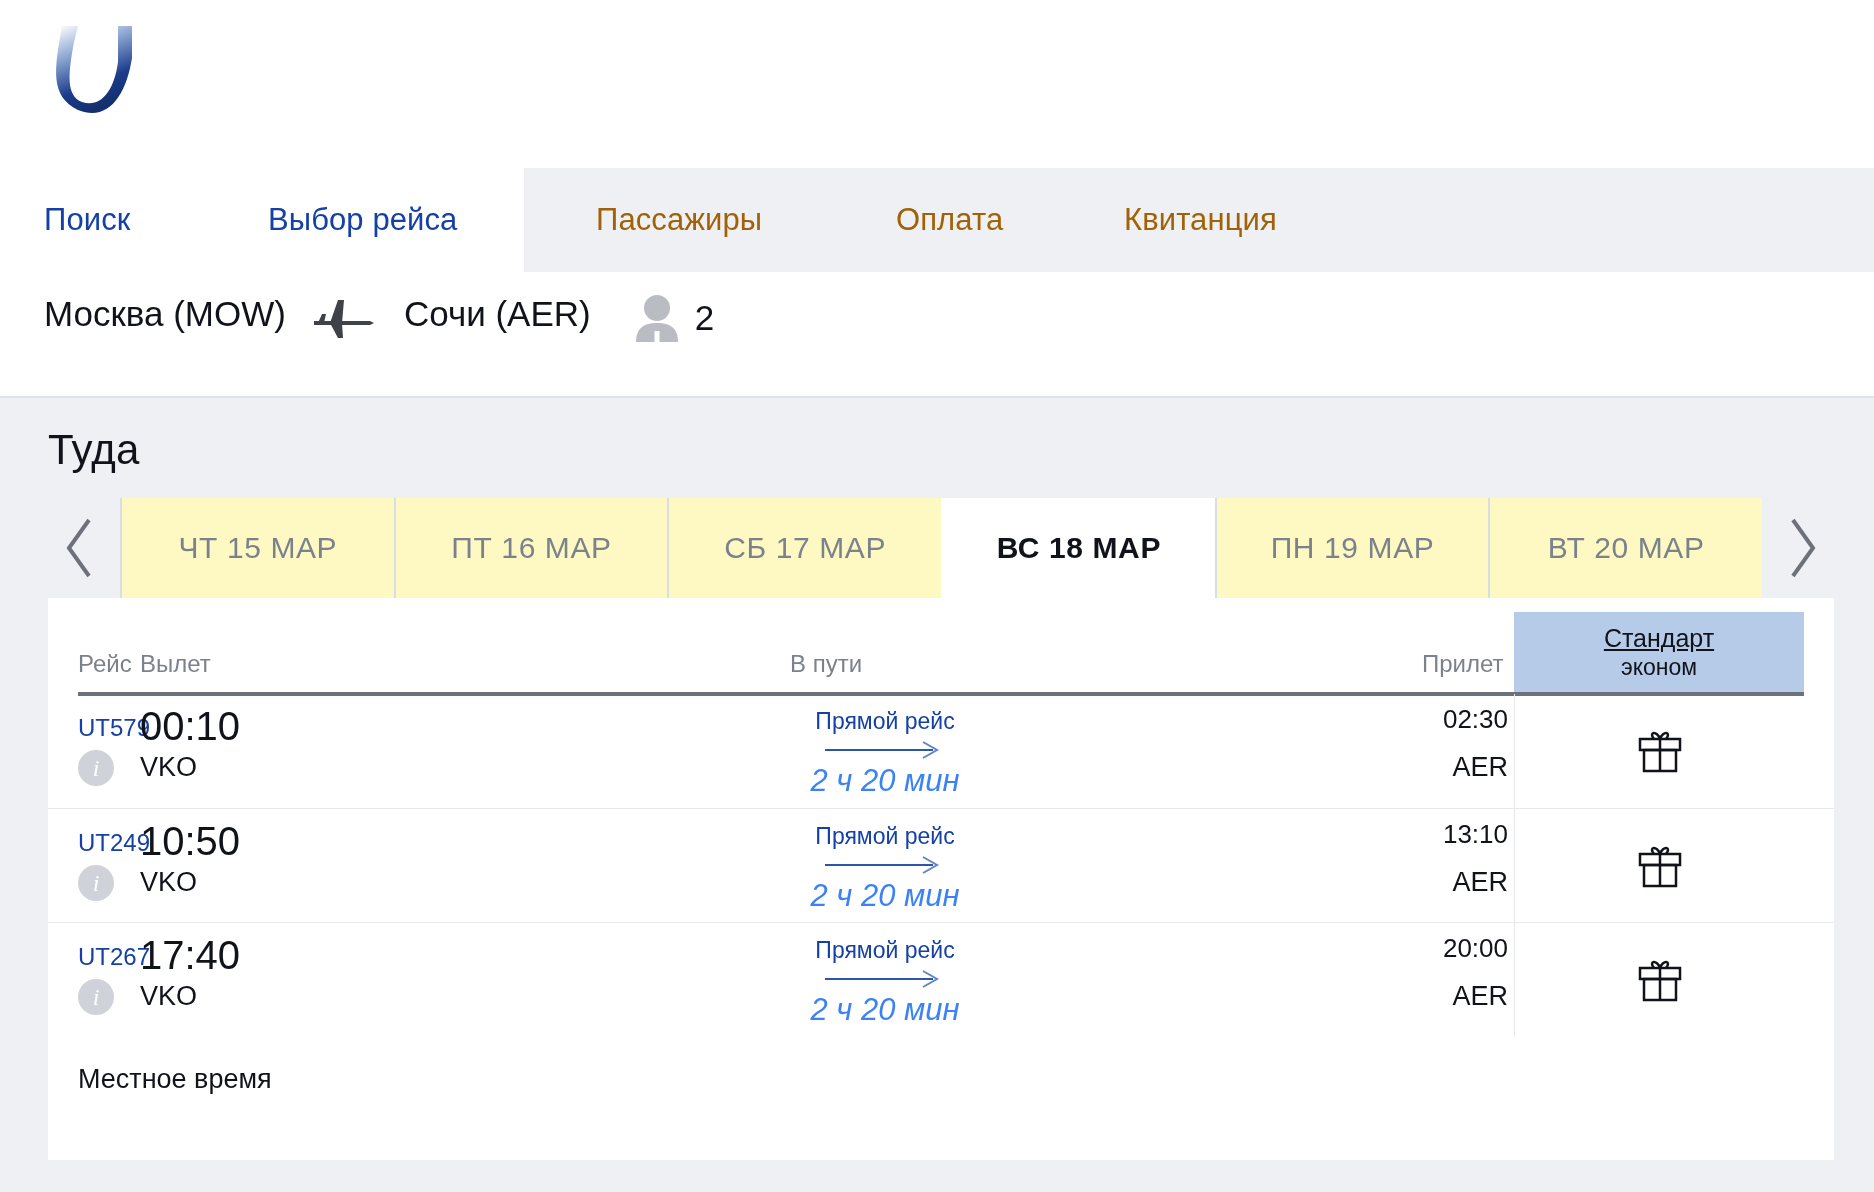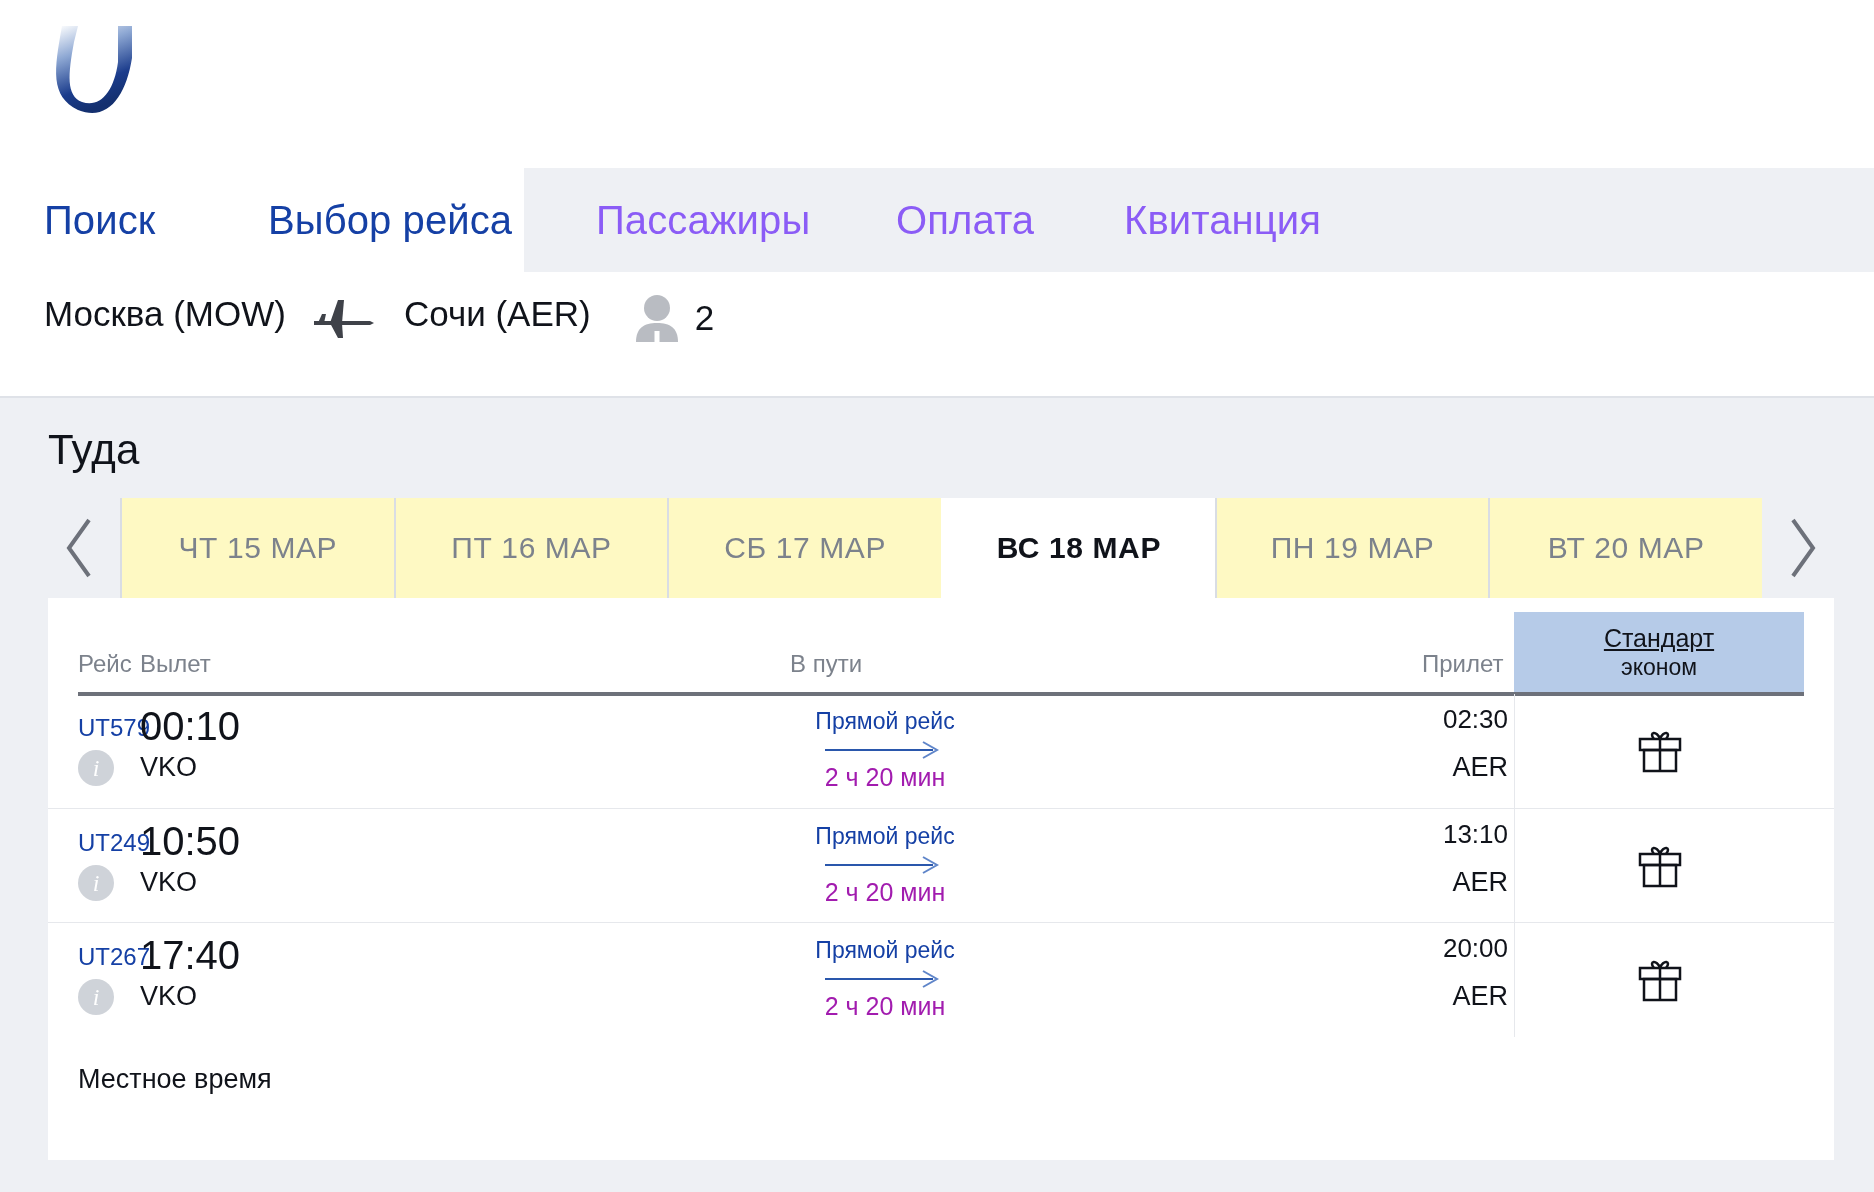--- a/index.html
+++ b/index.html
@@ -16,24 +16,24 @@
   .logo-area { position: absolute; left: 0; top: 0; width: 1874px; height: 168px; background: #ffffff; }
   .logo { position: absolute; left: 42px; top: 18px; width: 110px; height: 108px; }
 
   
   .nav { position: absolute; left: 0; top: 168px; width: 1874px; height: 104px; background: #ffffff; }
   .nav-grey { position: absolute; left: 524px; top: 0; width: 1350px; height: 104px; background: #eef0f4; }
   .nav-items { position: absolute; left: 0; top: 0; width: 1874px; height: 104px; }
   .nav-item {
     position: absolute; top: 0; height: 104px;
     display: flex; align-items: center;
-    font-size: 40px; letter-spacing: .1px; white-space: nowrap; text-align: right;
+    font-size: 31px; letter-spacing: .1px; white-space: nowrap; text-align: right;
   }
   .nav-item.link { color: #1540a5; cursor: pointer; }
-  .nav-item.muted { color: #8b5cf6; }
+  .nav-item.muted { color: #a16207; }
   #nav0 { left: 44px; }
   #nav1 { left: 268px; }
   #nav2 { left: 596px; }
   #nav3 { left: 896px; }
   #nav4 { left: 1124px; }
 
   
   .route { position: absolute; left: 0; top: 272px; width: 1874px; height: 124px; background: #ffffff; }
   .route-inner { position: absolute; left: 44px; top: 22px; display: flex; align-items: flex-start; }
   .route-city { font-size: 35px; color: #10131a; white-space: nowrap; }
@@ -119,21 +119,21 @@
     background: #cfd3d9; color: #ffffff; font-size: 24px; font-style: italic;
     display: flex; align-items: center; justify-content: center; cursor: pointer;
     font-family: "Liberation Serif", serif;
   }
   .dep-time { left: 92px; top: 10px; font-size: 40px; color: #10131a; }
   .dep-code { left: 92px; top: 58px; font-size: 27px; color: #10131a; }
 
   .dur-block { left: 742px; top: 14px; width: 190px; text-align: center; }
   .dur-top { font-size: 23px; color: #1540a5; white-space: nowrap; }
   .dur-arrow { width: 120px; height: 22px; display: block; margin: 4px auto 2px auto; }
-  .dur-bot { font-size: 25px; color: #a21caf; white-space: nowrap; }
+  .dur-bot { font-size: 31px; color: #3b82f6; white-space: nowrap; font-style: italic; }
 
   .arr-time { right: 326px; top: 10px; font-size: 26px; color: #10131a; text-align: right; }
   .arr-code { right: 326px; top: 58px; font-size: 27px; color: #10131a; text-align: right; }
 
   .fare-cell {
     right: 30px; top: 0; width: 290px; height: 114px;
     border-left: 1px solid #e6e8ec;
     display: flex; align-items: center; justify-content: center; cursor: pointer;
   }
   .gift-icon { width: 48px; height: 46px; display: block; }

